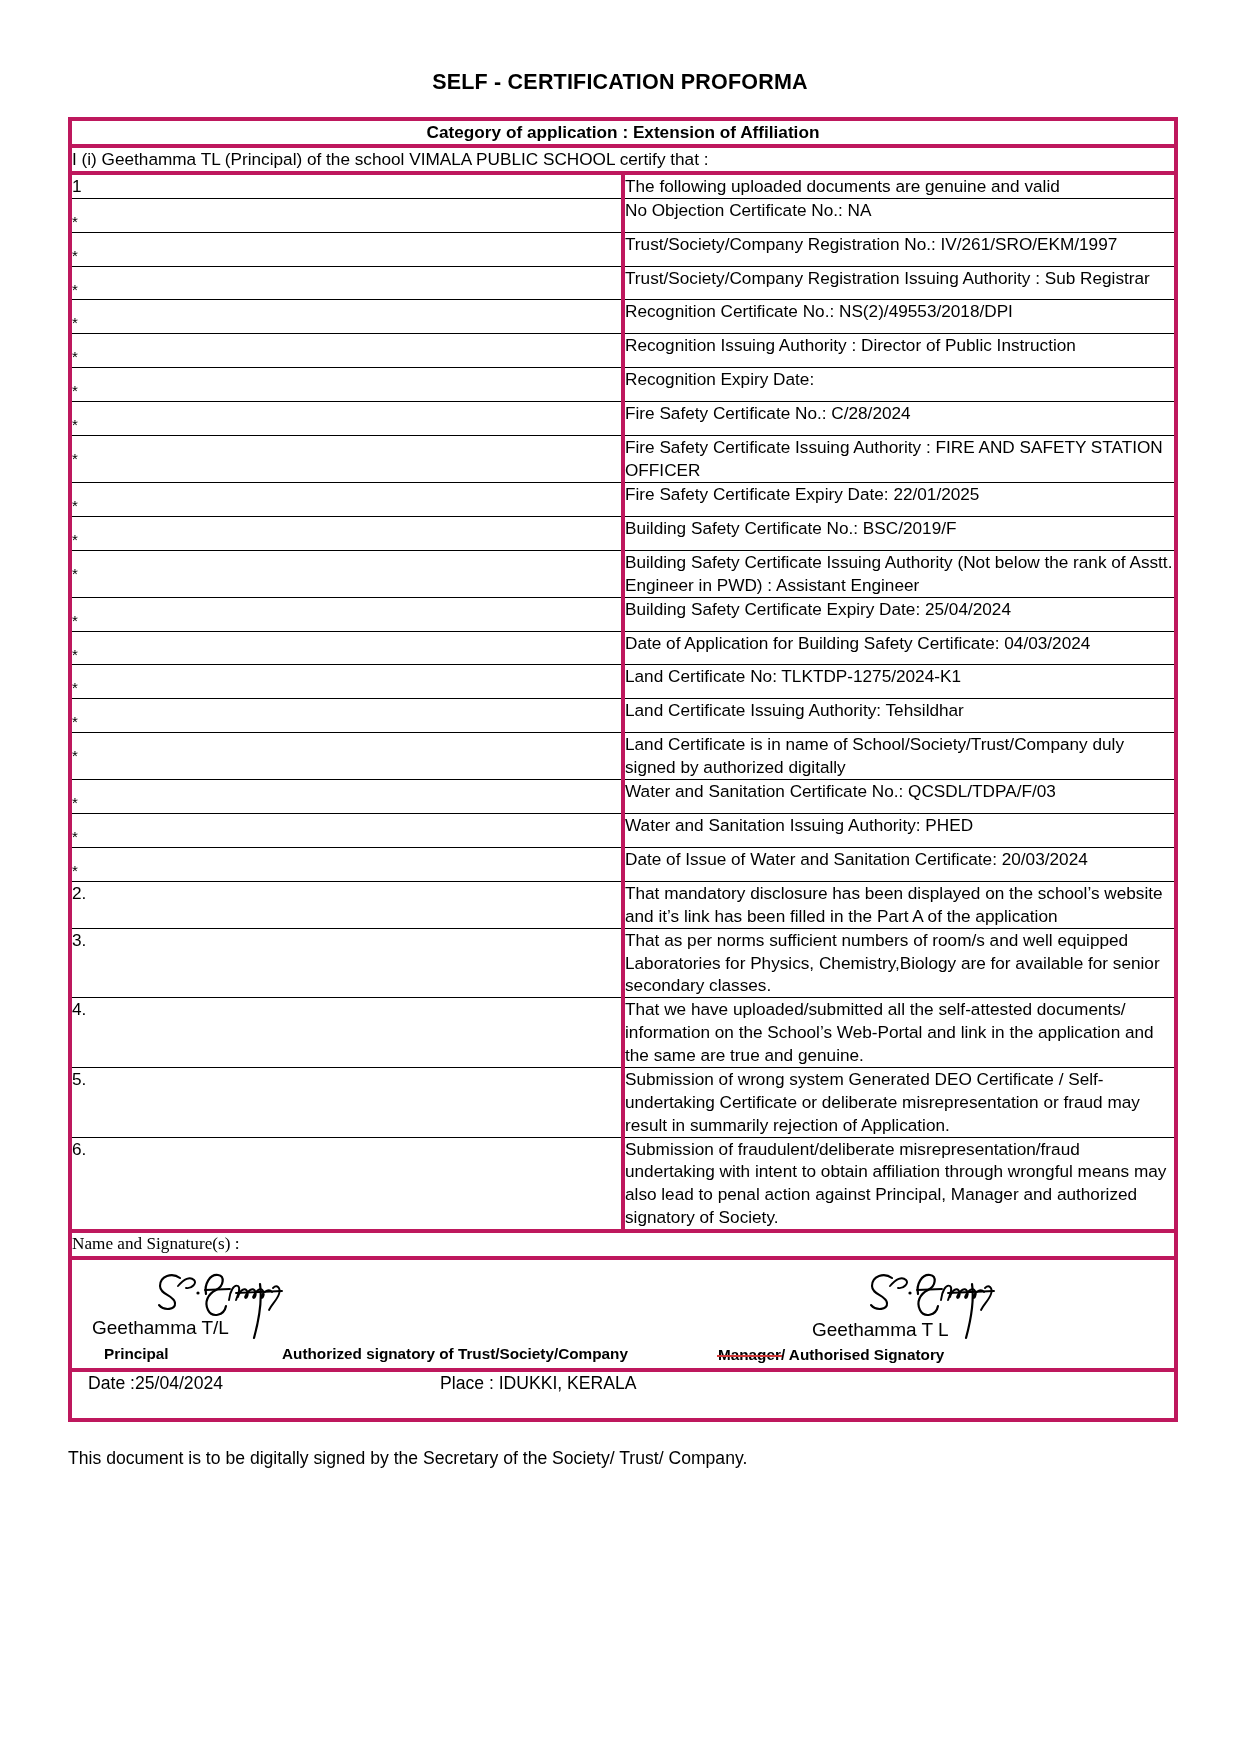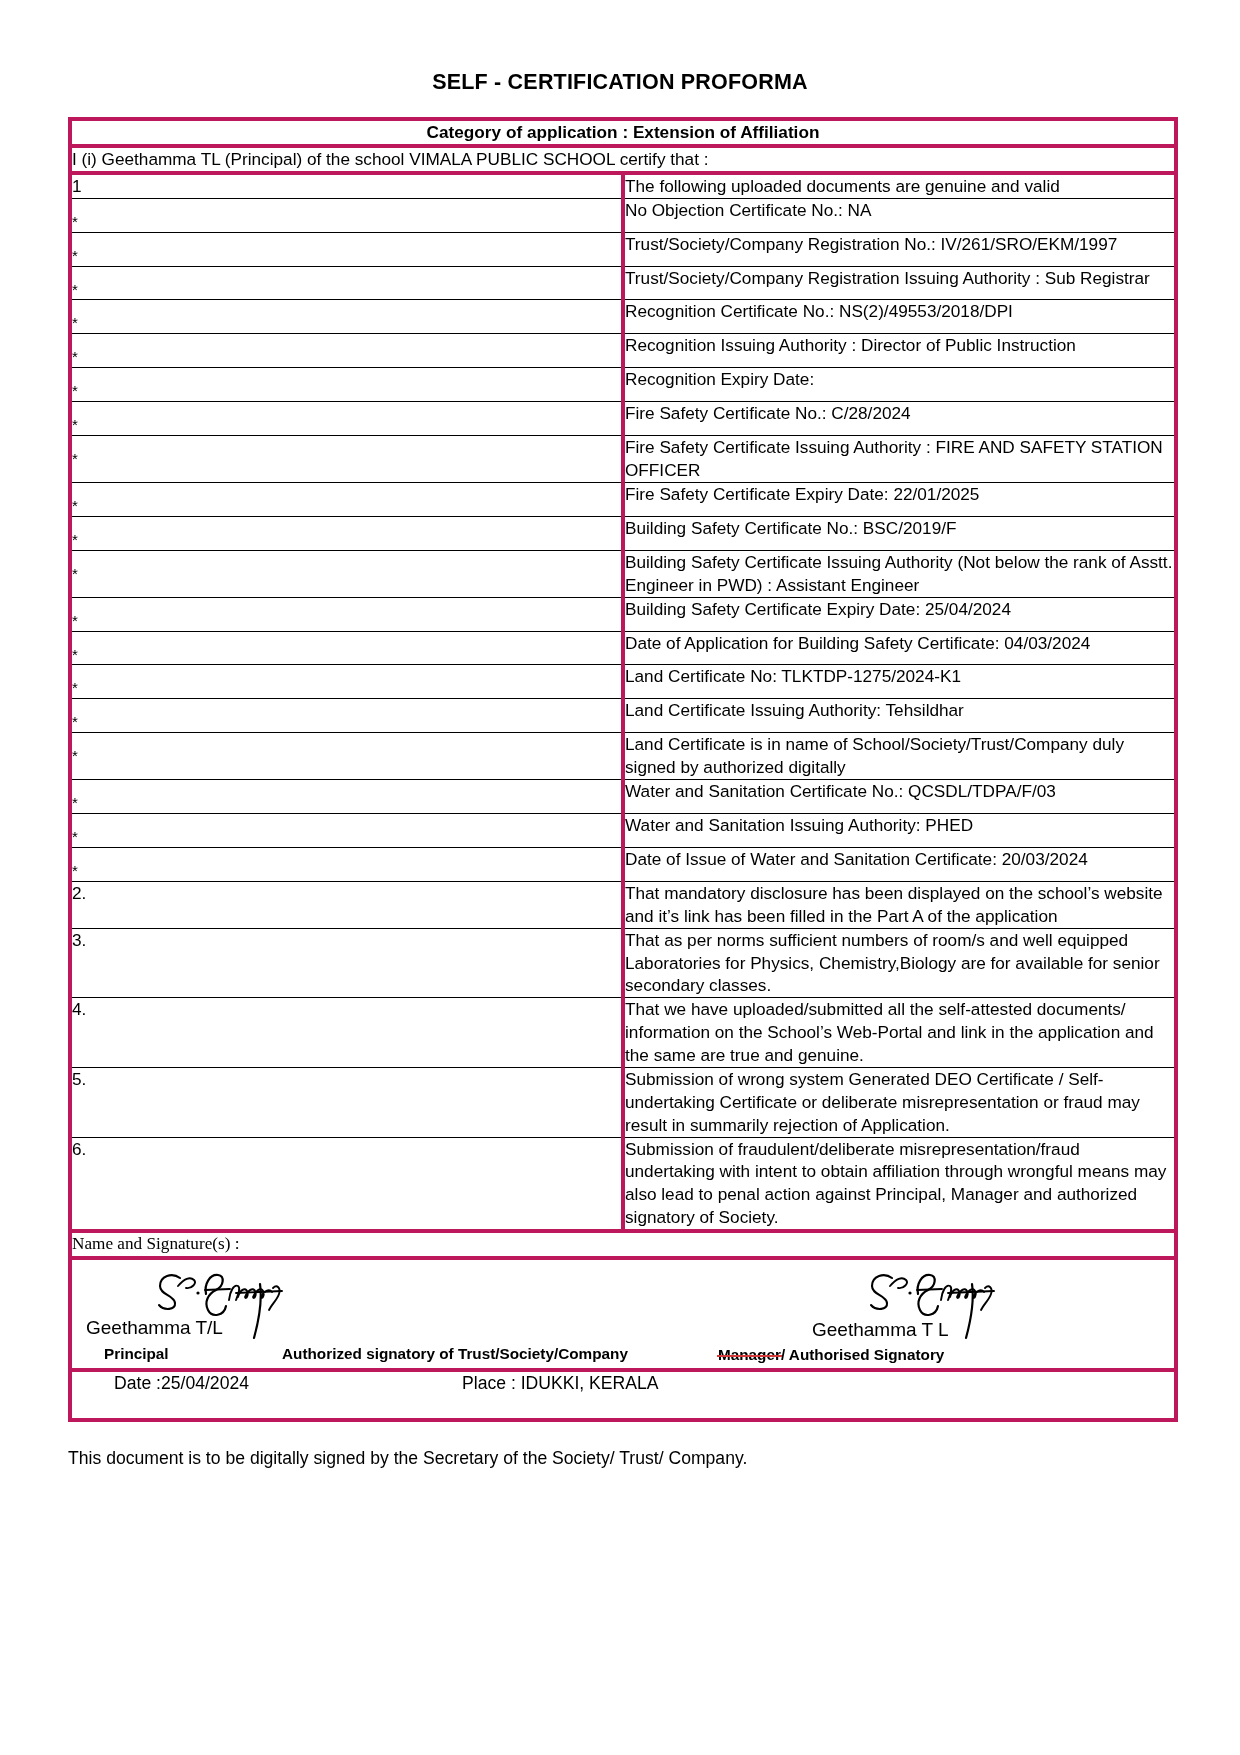--- a/index.html
+++ b/index.html
@@ -93,21 +93,21 @@
   .sig-mark {
     position: absolute;
     pointer-events: none;
   }
   .sig-name {
     position: absolute;
     font-size: 19px;
     white-space: nowrap;
     color: #000;
   }
-  .sig-name.left-name { left: 14px; top: 55px; }
+  .sig-name.left-name { left: 20px; top: 55px; }
   .sig-name.right-name { left: 16px; top: 57px; }
   .sig-role {
     position: absolute;
     font-size: 15.3px;
     font-weight: bold;
     white-space: nowrap;
   }
   .role-principal { left: 32px; top: 84px; }
   .role-authsig { left: 210px; top: 84px; }
   .role-manager { left: 646px; top: 85px; }
@@ -131,22 +131,22 @@
   }
   .datum-wrap {
     position: relative;
     height: 34px;
   }
   .datum {
     position: absolute;
     font-size: 17.6px;
     white-space: nowrap;
   }
-  .datum.date { left: 42px; top: 0; }
-  .datum.place { left: 368px; top: 0; margin-left: 22px; }
+  .datum.date { left: 16px; top: 0; }
+  .datum.place { left: 368px; top: 0; }
   .footnote {
     margin: 26px 0 0 68px;
     font-size: 17.6px;
   }
 </style>
 </head>
 <body>
 
 <div class="page">
 

